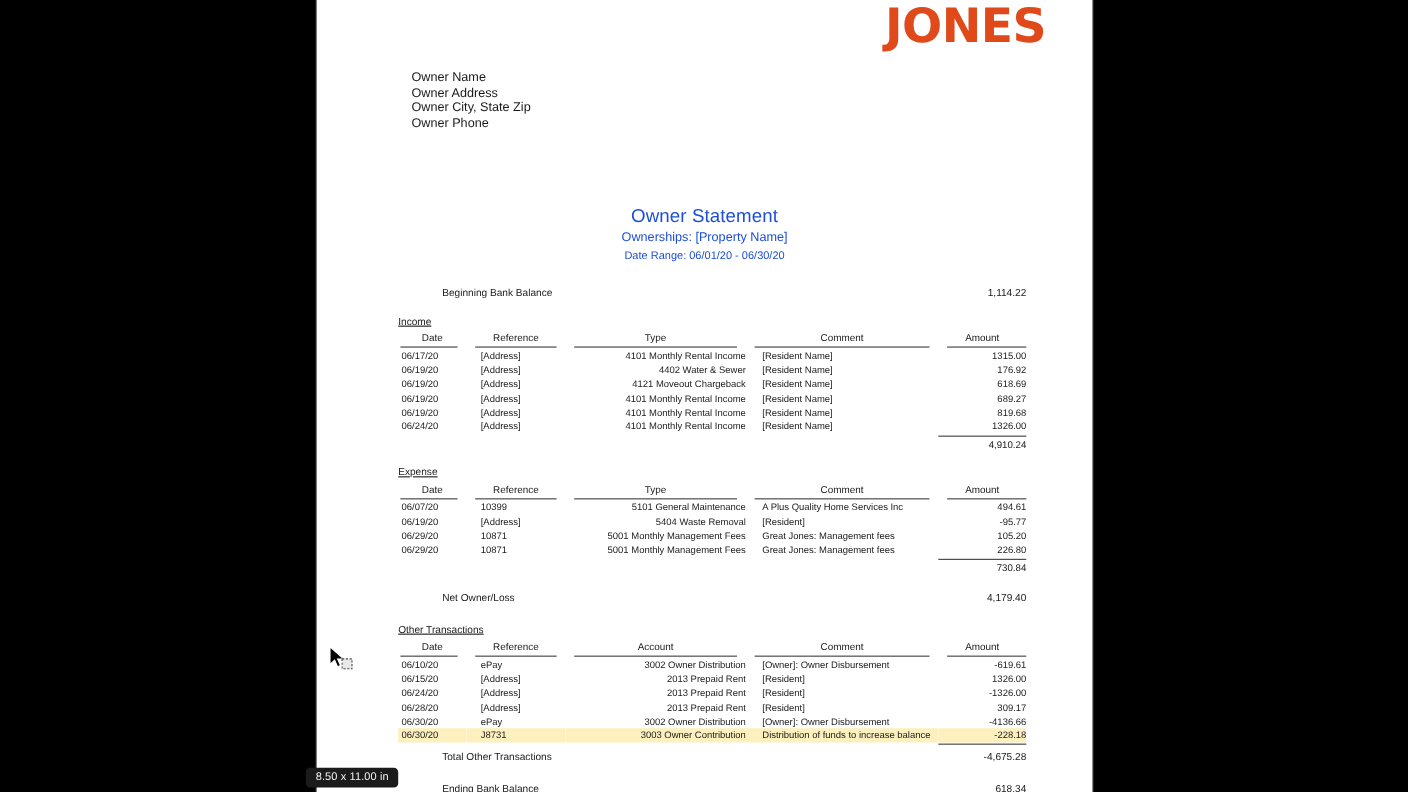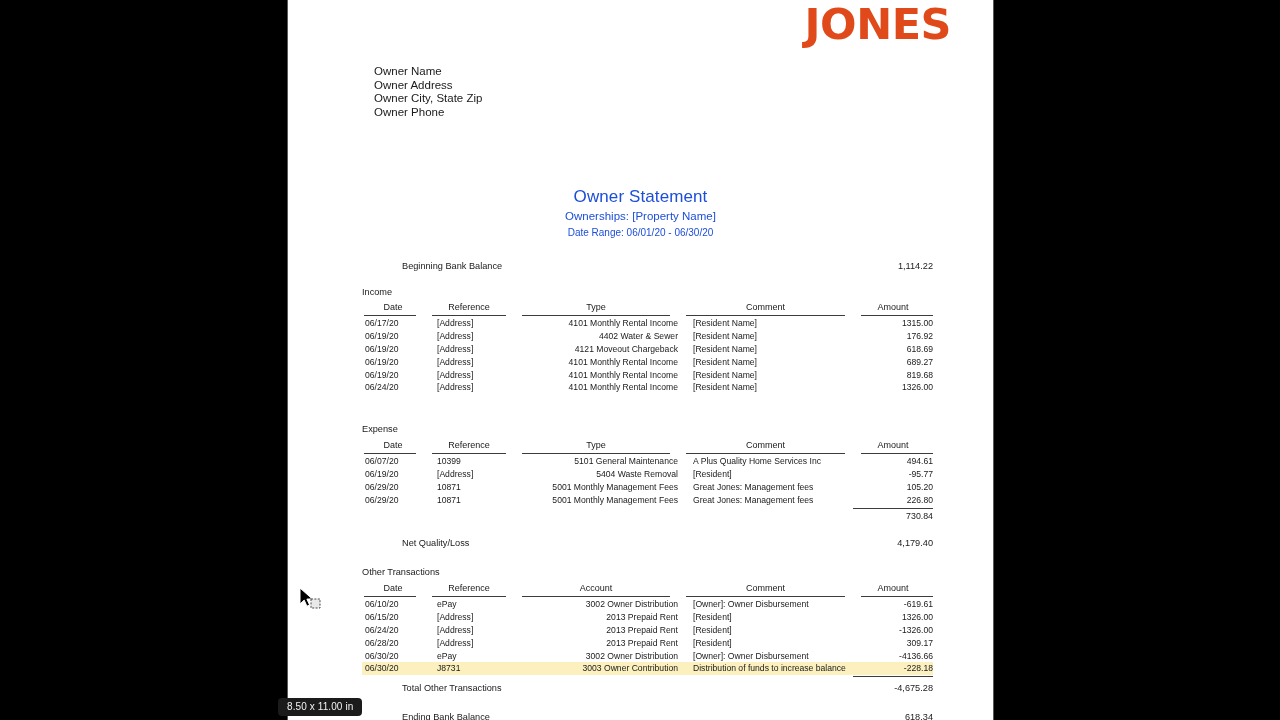--- a/index.html
+++ b/index.html
@@ -103,20 +103,21 @@
     text-align: left;
   }
 
   
   .section-caption {
     position: absolute;
     left: 74px;
     font-size: 9.2px;
     color: #1a1a1a;
     white-space: nowrap;
+    text-decoration: underline;
   }
 
   
   .txn-table {
     position: absolute;
     left: 74px;
     width: 571px;
   }
   .txn-table table {
     width: 571px;
@@ -299,20 +300,24 @@
             </tr>
             <tr>
               <td class="c-date">06/24/20</td>
               <td class="c-ref">[Address]</td>
               <td class="c-type">4101 Monthly Rental Income</td>
               <td class="c-cmt">[Resident Name]</td>
               <td class="c-amt">1326.00</td>
             </tr>
           </tbody>
       </table>
+      <div class="subtotal" id="income-subtotal" style="top:2px; position:relative;">
+        <div class="rule"></div>
+        <div class="amt">4,910.24</div>
+      </div>
     </div>
 
     <div class="section-caption" style="top:424px;">Expense</div>
     <div class="txn-table" style="top:440px;">
       <table>
         <colgroup>
           <col class="col-date">
             <col class="col-ref">
             <col class="col-type">
             <col class="col-cmt">
@@ -358,21 +363,21 @@
             </tr>
           </tbody>
       </table>
       <div class="subtotal" style="position:relative; top:2px;">
         <div class="rule"></div>
         <div class="amt">730.84</div>
       </div>
     </div>
 
     <div class="summary-row" style="top:538px;">
-      <span class="lbl">Net Quality/Loss</span>
+      <span class="lbl">Net Owner/Loss</span>
       <span class="val">4,179.40</span>
     </div>
 
     <div class="section-caption" style="top:567px;">Other Transactions</div>
     <div class="txn-table" style="top:583px;">
       <table>
         <colgroup>
           <col class="col-date">
             <col class="col-ref">
             <col class="col-type">

